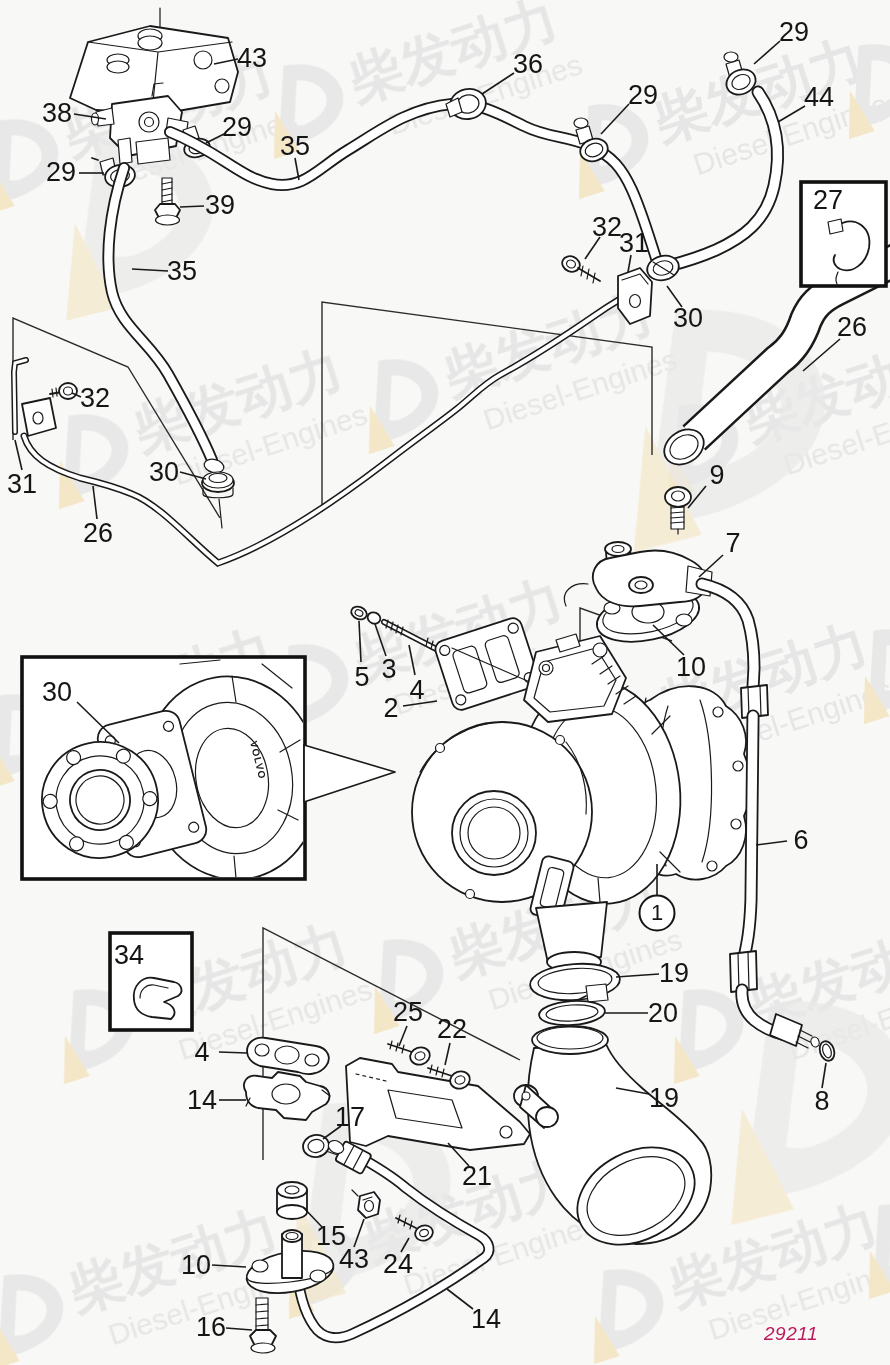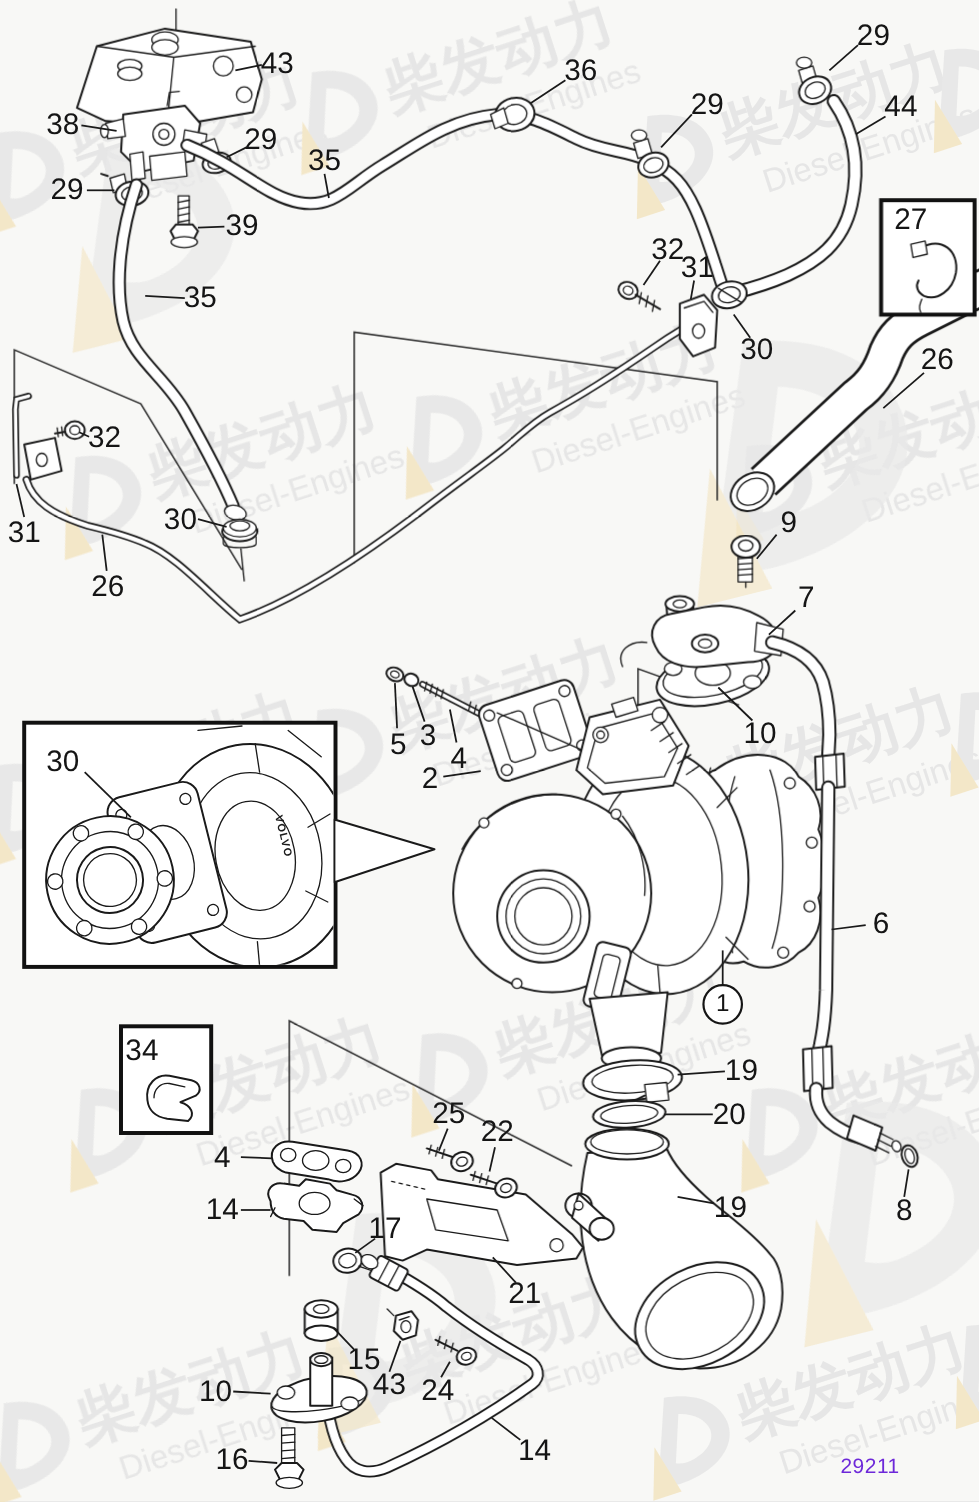--- a/index.html
+++ b/index.html
@@ -37,22 +37,23 @@
     position:absolute;transform:translate(-50%,-50%);
     font-size:27px;color:#151515;white-space:nowrap;line-height:1;
     font-family:"Liberation Sans", sans-serif;
   }
   .co.circled{
     width:33px;height:33px;border:2.2px solid #151515;border-radius:50%;
     font-size:22px;line-height:31px;text-align:center;background:#fff;
   }
   .fignum{
     position:absolute;transform:translate(-50%,-50%);
-    font-size:19px;color:#6d28d9;letter-spacing:.5px;
+    font-size:19px;color:#be185d;letter-spacing:.5px;
     font-family:"Liberation Sans", sans-serif;
+    font-style:italic;
   }
   .volvo-cast{font-family:"Liberation Sans",sans-serif;font-size:10px;font-weight:bold;fill:#1a1a1a;letter-spacing:1px;}
 </style>
 </head>
 <body>
 
 <div class="stage">
 
 <svg width="890" height="1365" viewBox="0 0 890 1365">
   <defs>

